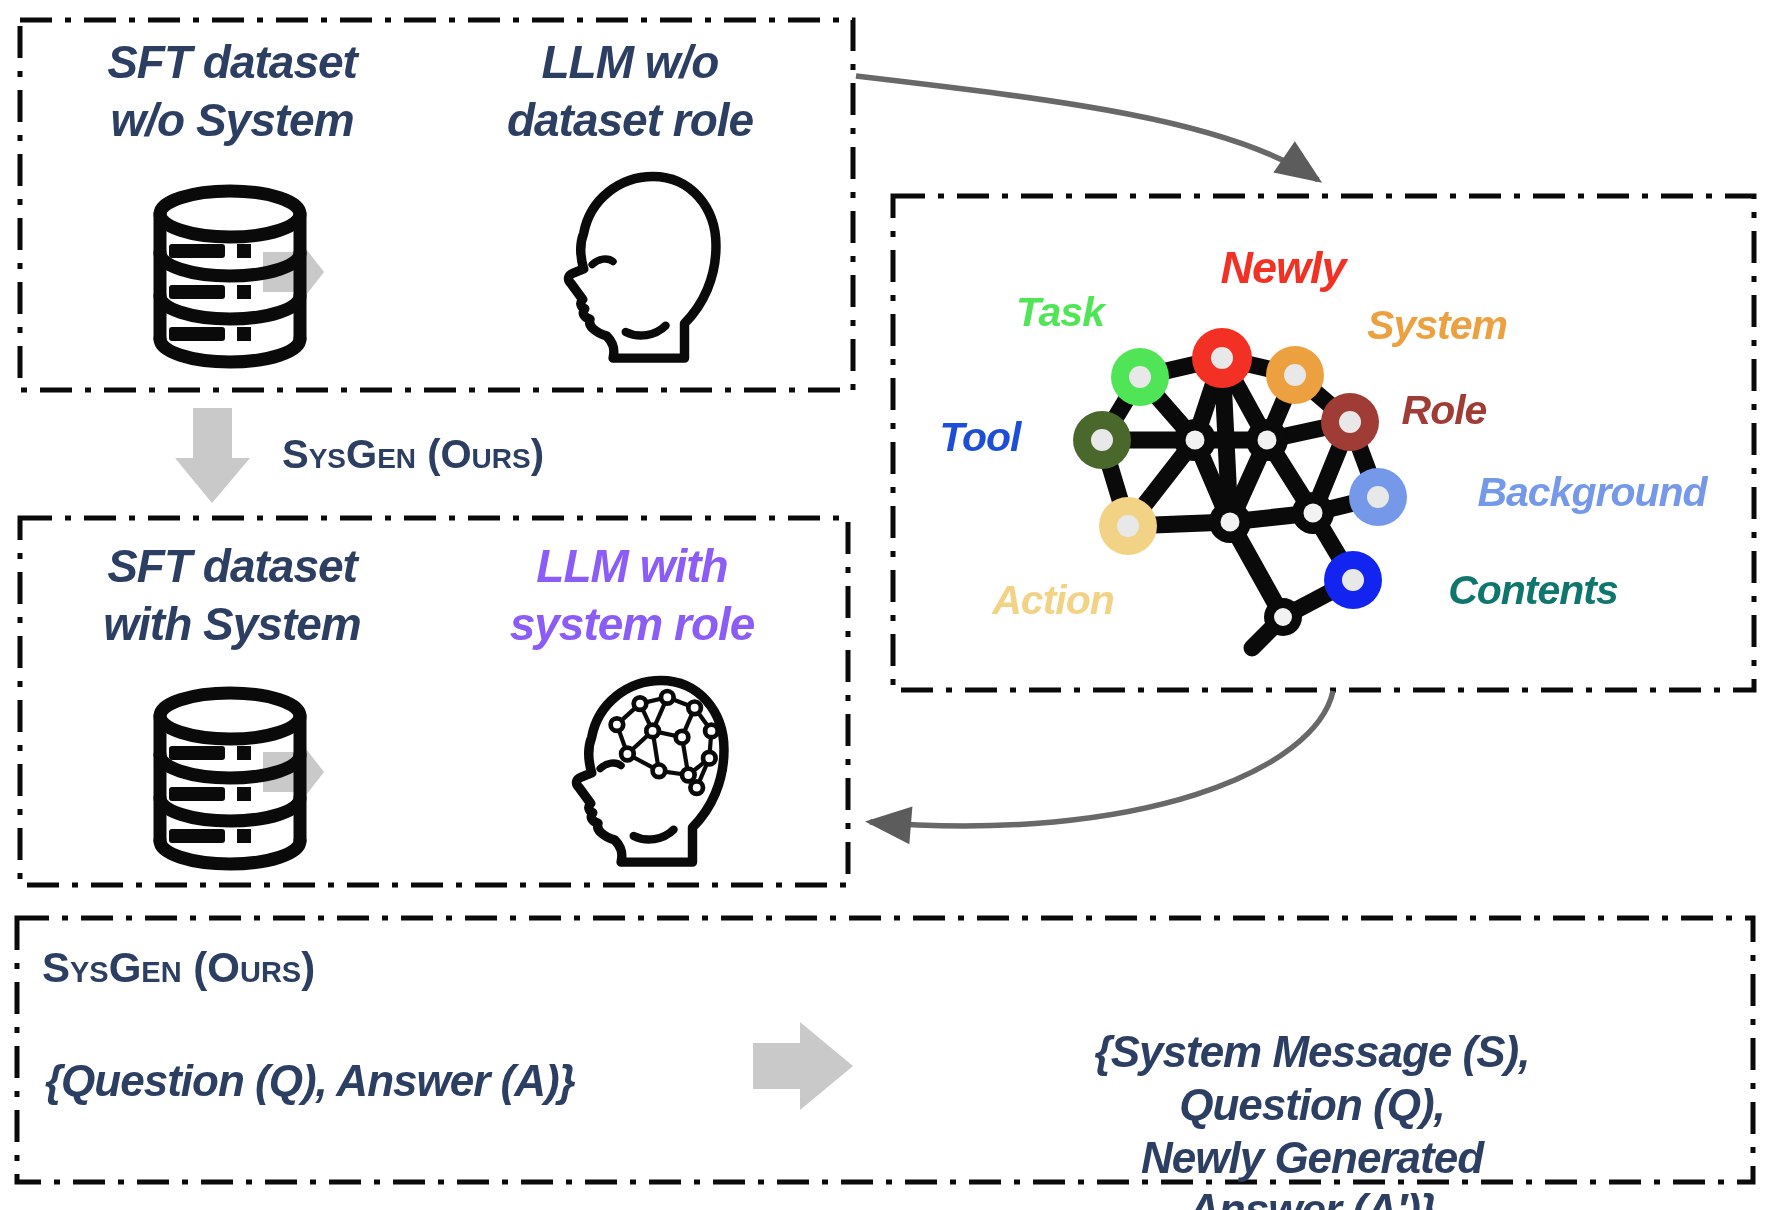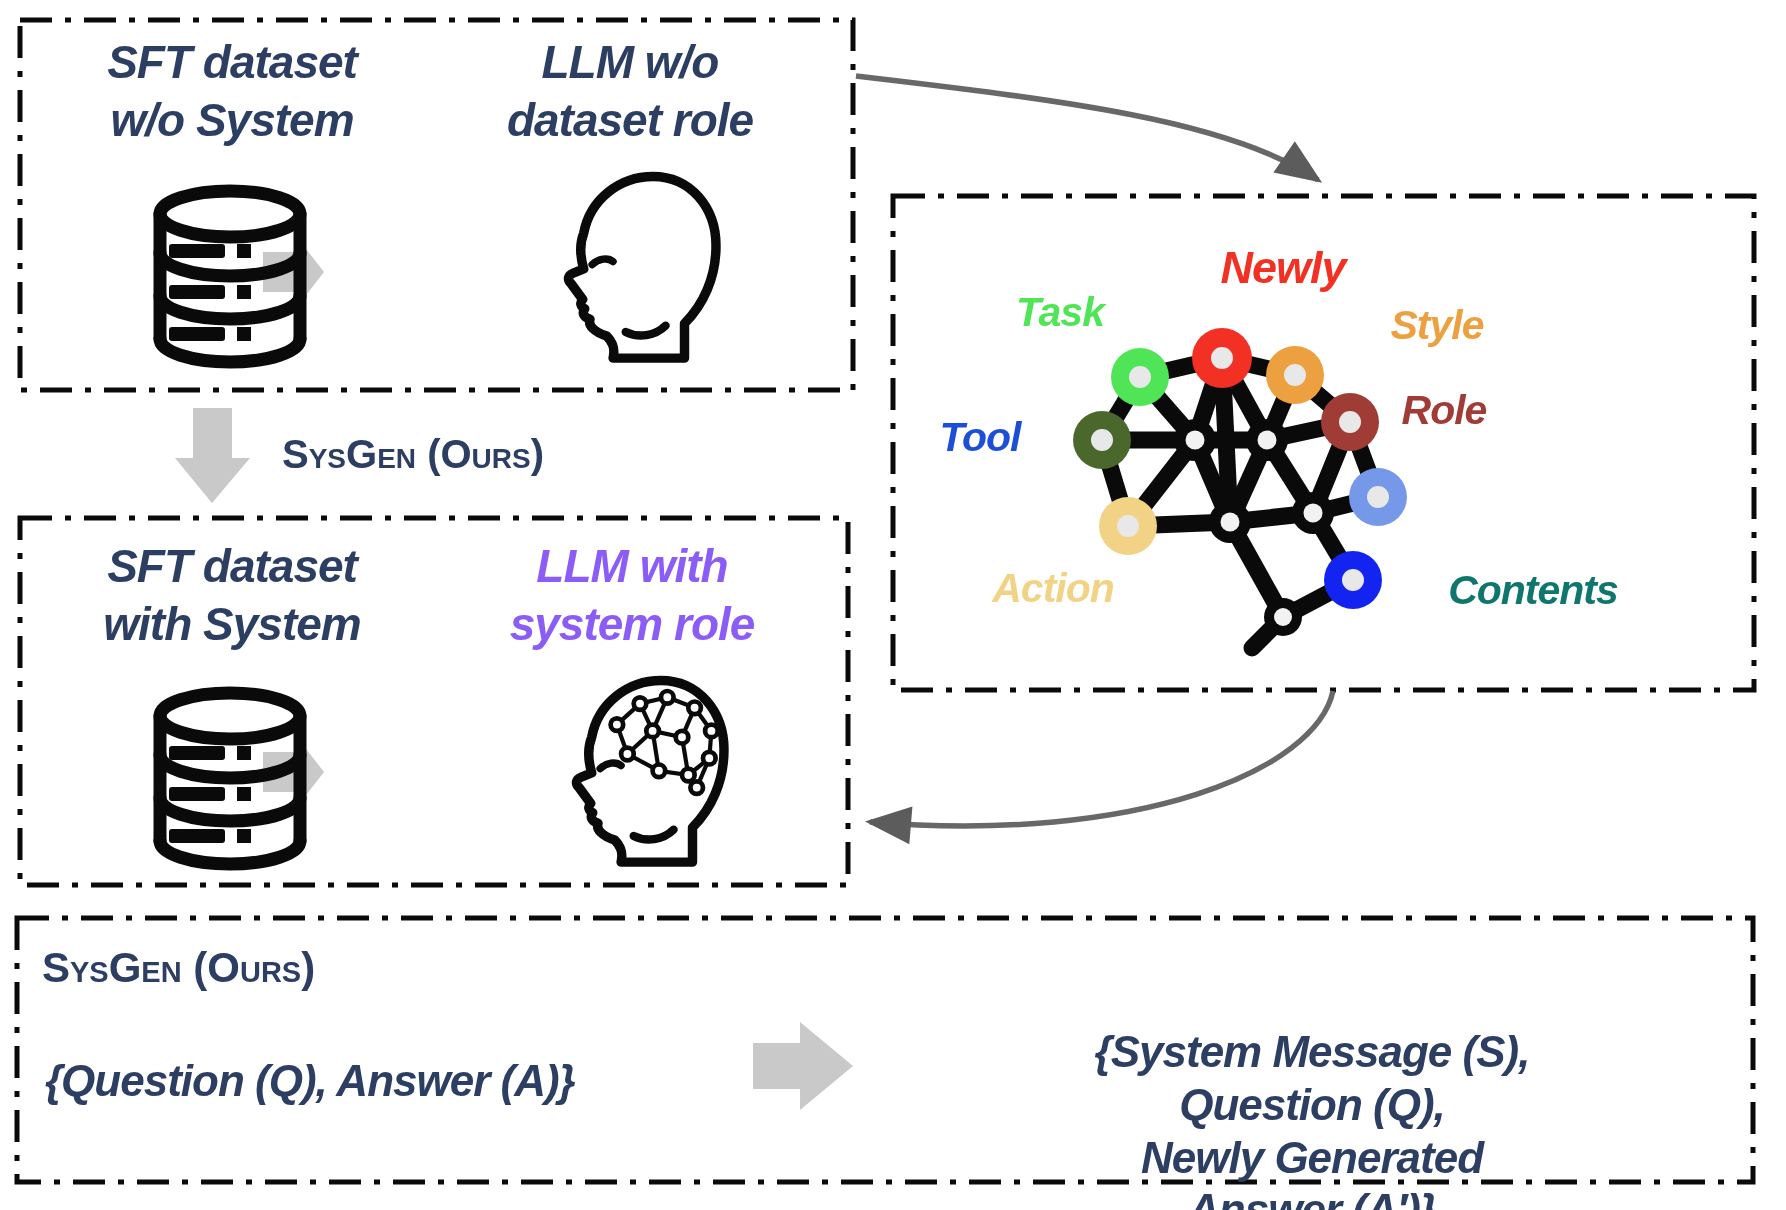--- a/index.html
+++ b/index.html
@@ -244,24 +244,25 @@
 
   <div class="smallcaps" style="left:282px;top:432px;font-size:40px;color:#2d3e63;">SysGen (Ours)</div>
 
   <div class="title" style="left:232px;top:538px;color:#2d3e63;">SFT dataset
 with System</div>
   <div class="title" style="left:632px;top:538px;color:#8b5cf6;">LLM with
 system role</div>
 
   <div class="attr-label" style="left: 1060px; top: 312px; color: rgb(80, 229, 86);">Task</div>
   <div class="attr-label" style="left: 1283px; top: 268px; font-size: 45px; color: rgb(242, 48, 35);">Newly</div>
-  <div class="attr-label" style="left: 1437px; top: 325px; color: rgb(237, 160, 63);">Style</div>
+  <div class="attr-label" style="left: 1437px; top: 325px; color: rgb(237, 160, 63);">System</div>
   <div class="attr-label" style="left: 1444px; top: 410px; color: rgb(160, 60, 54);">Role</div>
+  <div class="attr-label" style="left: 1592px; top: 492px; color: rgb(117, 152, 232);">Background</div>
   <div class="attr-label" style="left: 1533px; top: 590px; color: #0f766e;">Contents</div>
-  <div class="attr-label" style="left: 1053px; top: 588px; color: rgb(242, 211, 134);">Action</div>
+  <div class="attr-label" style="left: 1053px; top: 600px; color: rgb(242, 211, 134);">Action</div>
   <div class="attr-label" style="left: 980px; top: 437px; color: #1d4ed8;">Tool</div>
 
   <div class="smallcaps" style="left:42px;top:944px;font-size:42px;color:#2d3e63;">SysGen (Ours)</div>
   <div class="expr" style="left:45px;top:1056px;color:#2d3e63;">{Question (Q), Answer (A)}</div>
   <div class="expr" style="left:1312px;top:1026px;color:#2d3e63;transform:translateX(-50%);text-align:center;line-height:1.2;">{System Message (S), Question (Q),
 Newly Generated Answer (A′)}</div>
 
 </div>
 
 </body></html>

